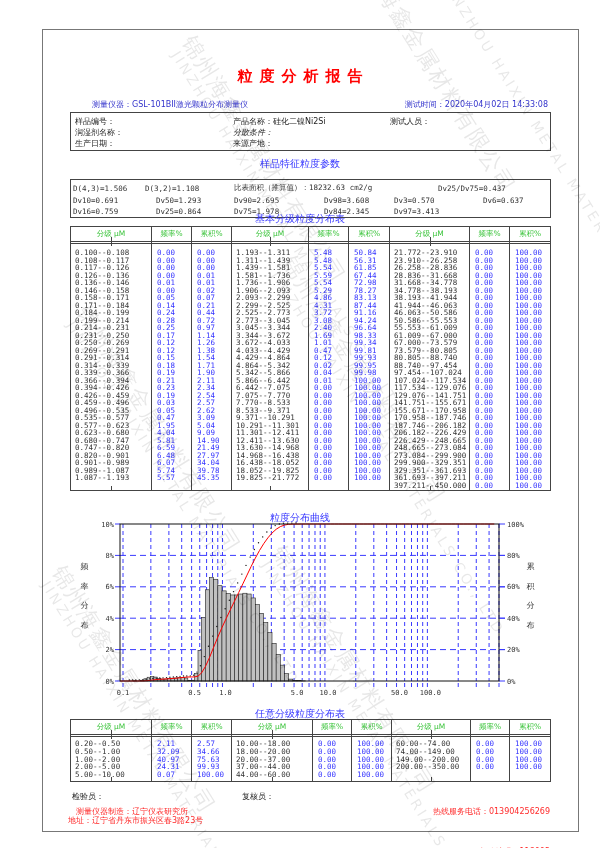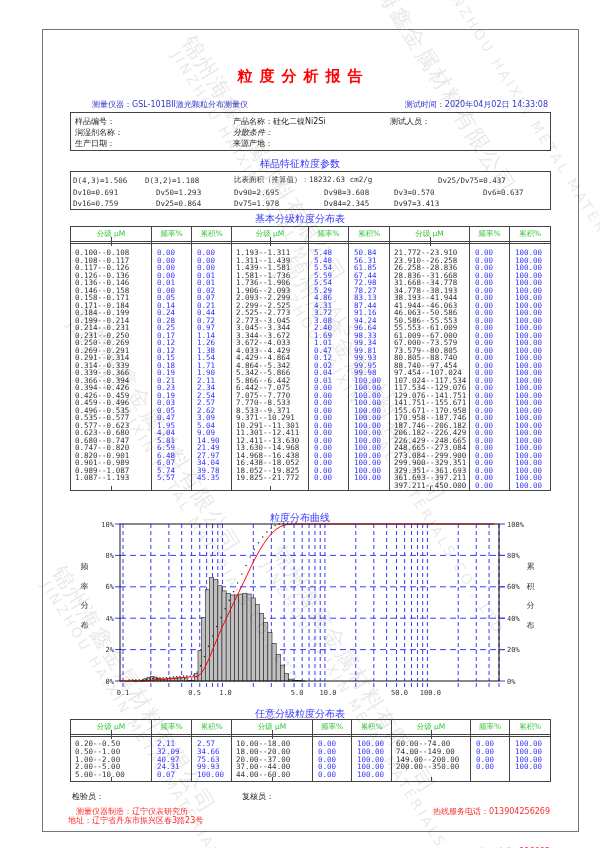--- a/index.html
+++ b/index.html
@@ -51,21 +51,21 @@
   <div class="abs lbl" style="left:4px;top:3px;">样品编号：</div>
   <div class="abs lbl" style="left:162px;top:3px;">产品名称：硅化二镍Ni2Si</div>
   <div class="abs lbl" style="left:319px;top:3px;">测试人员：</div>
   <div class="abs lbl" style="left:4px;top:14px;">润湿剂名称：</div>
   <div class="abs lbl" style="left:162px;top:14px;font-style:italic;">分散条件：</div>
   <div class="abs lbl" style="left:4px;top:25px;">生产日期：</div>
   <div class="abs lbl" style="left:162px;top:25px;">来源产地：</div>
 </div>
 
 <div class="abs heading" style="top:157px;">样品特征粒度参数</div>
-<div class="abs box" style="top:171px;height:39px;">
+<div class="abs box" style="top:179px;height:39px;">
   <div class="abs param mono" style="left:2px;top:4px;">D(4,3)=1.506</div>
   <div class="abs param mono" style="left:74px;top:4px;">D(3,2)=1.108</div>
   <div class="abs param cn mono" style="left:163px;top:3px;">比表面积（推算值）：18232.63 cm2/g</div>
   <div class="abs param mono" style="left:367px;top:4px;">Dv25/Dv75=0.437</div>
 
   <div class="abs param mono" style="left:2px;top:16px;">Dv10=0.691</div>
   <div class="abs param mono" style="left:85px;top:16px;">Dv50=1.293</div>
   <div class="abs param mono" style="left:163px;top:16px;">Dv90=2.695</div>
   <div class="abs param mono" style="left:253px;top:16px;">Dv98=3.608</div>
   <div class="abs param mono" style="left:323px;top:16px;">Dv3=0.570</div>

